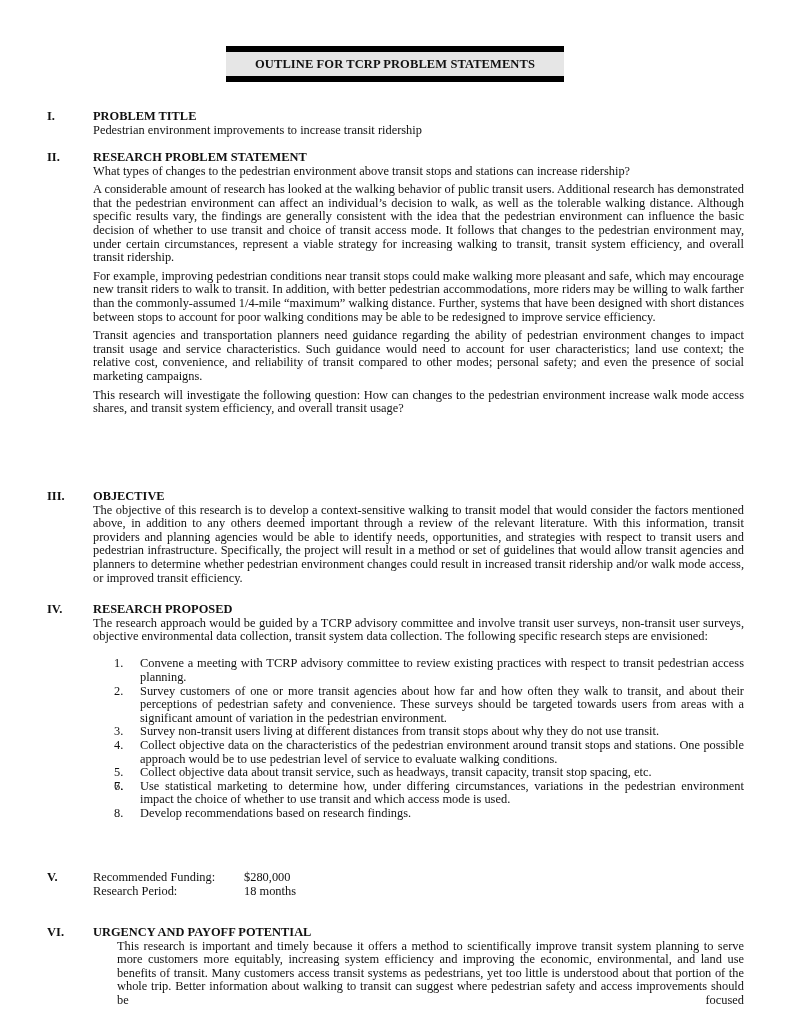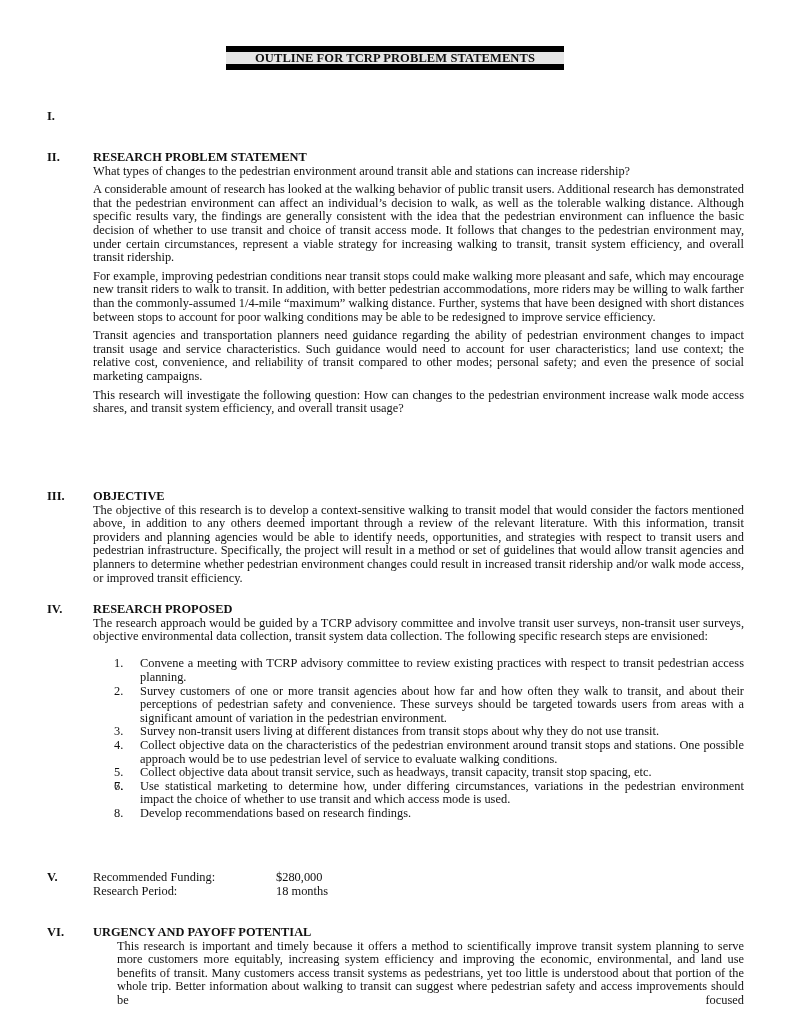--- a/index.html
+++ b/index.html
@@ -1,52 +1,54 @@
 <!DOCTYPE html>
 <html><head>
 <meta charset="utf-8">
 <style>
   html, body { margin: 0; padding: 0; background: #ffffff; }
   body { width: 790px; height: 1022px; position: relative; overflow: hidden;
          font-family: "Liberation Serif", "DejaVu Serif", serif; color: #111; }
-  .title-box { position: absolute; left: 226px; top: 46px; width: 338px; height: 24px;
+  .title-box { position: absolute; left: 226px; top: 46px; width: 338px; height: 36px;
                background: #e6e6e6; border-top: 6px solid #000; border-bottom: 6px solid #000;
                box-sizing: border-box; display: flex; align-items: center; justify-content: center; }
   .title-box span { font-weight: bold; font-size: 12.5px; letter-spacing: 0.1px; }
   .section { position: absolute; left: 0; width: 790px; }
   .numeral { position: absolute; left: 47px; font-weight: bold; font-size: 12.5px; line-height: 13.6px; }
   .body { position: absolute; left: 93px; width: 651px; font-size: 12.4px; line-height: 13.6px; }
   .heading { font-weight: bold; }
   p { margin: 0; text-align: justify; }
   p + p { margin-top: 5px; }
   .last-line-justify { text-align-last: justify; margin-left: 24px; }
   ol { margin: 13.6px 0 0 0; padding: 0; list-style: none; }
   ol li { position: relative; padding-left: 47px; text-align: justify; }
   ol li .num { position: absolute; left: 21px; }
-  .kv { display: flex; gap: 32px; }
+  .kv { display: flex; }
   .kv .k { width: 151px; }
 </style>
 </head>
 <body>
 
 <div class="title-box">
   <span>OUTLINE FOR TCRP PROBLEM STATEMENTS</span>
 </div>
 
 <div class="section" style="top:110px">
   <div class="numeral">I.</div>
   <div class="body">
+    <div class="heading">PROBLEM TITLE</div>
+    <p>Pedestrian environment improvements to increase transit ridership</p>
   </div>
 </div>
 
 <div class="section" style="top:151px">
   <div class="numeral">II.</div>
   <div class="body">
     <div class="heading">RESEARCH PROBLEM STATEMENT</div>
-    <p style="text-align:left">What types of changes to the pedestrian environment around transit able and stations can increase ridership?</p>
+    <p style="text-align:left">What types of changes to the pedestrian environment above transit stops and stations can increase ridership?</p>
     <p>A considerable amount of research has looked at the walking behavior of public transit users. Additional research has demonstrated that the pedestrian environment can affect an individual’s decision to walk, as well as the tolerable walking distance. Although specific results vary, the findings are generally consistent with the idea that the pedestrian environment can influence the basic decision of whether to use transit and choice of transit access mode. It follows that changes to the pedestrian environment may, under certain circumstances, represent a viable strategy for increasing walking to transit, transit system efficiency, and overall transit ridership.</p>
     <p>For example, improving pedestrian conditions near transit stops could make walking more pleasant and safe, which may encourage new transit riders to walk to transit. In addition, with better pedestrian accommodations, more riders may be willing to walk farther than the commonly-assumed 1/4-mile “maximum” walking distance. Further, systems that have been designed with short distances between stops to account for poor walking conditions may be able to be redesigned to improve service efficiency.</p>
     <p>Transit agencies and transportation planners need guidance regarding the ability of pedestrian environment changes to impact transit usage and service characteristics. Such guidance would need to account for user characteristics; land use context; the relative cost, convenience, and reliability of transit compared to other modes; personal safety; and even the presence of social marketing campaigns.</p>
     <p>This research will investigate the following question: How can changes to the pedestrian environment increase walk mode access shares, and transit system efficiency, and overall transit usage?</p>
   </div>
 </div>
 
 <div class="section" style="top:490px">
   <div class="numeral">III.</div>
   <div class="body">

